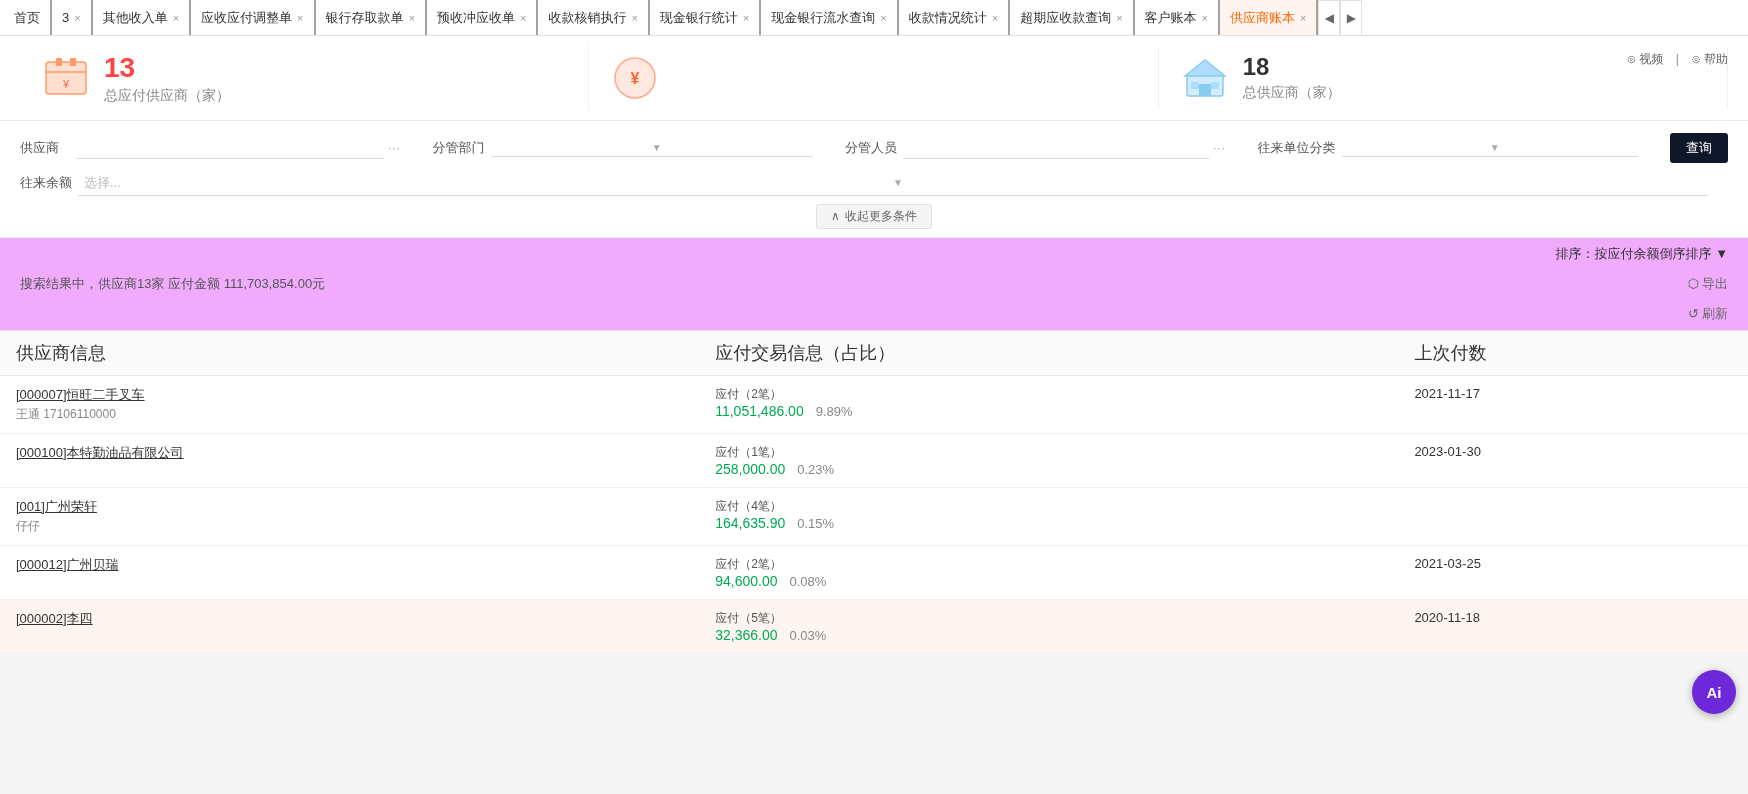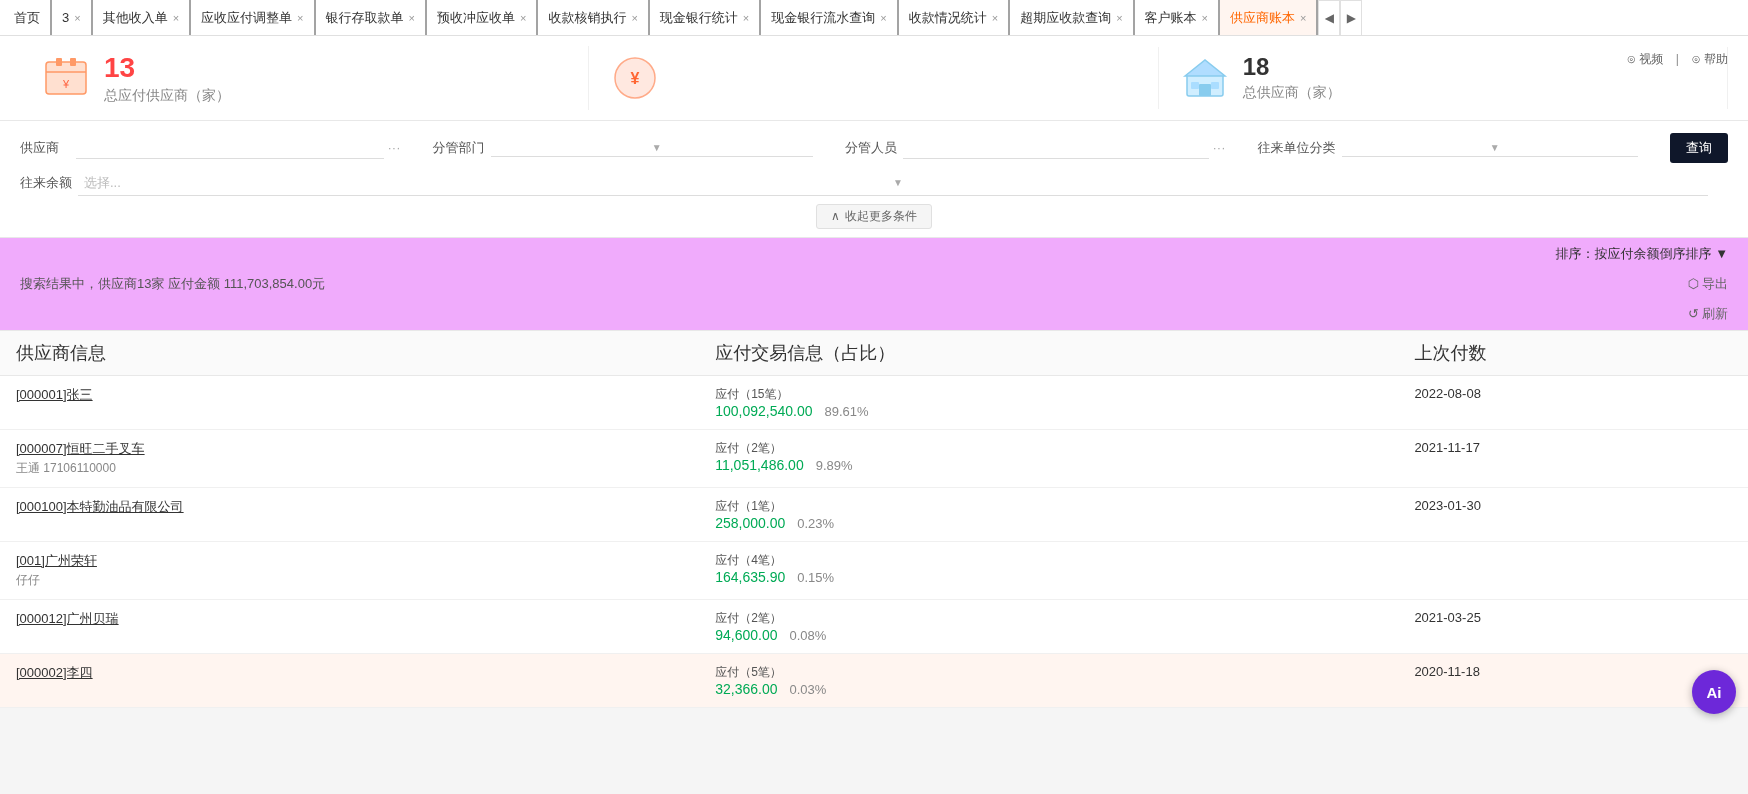--- a/index.html
+++ b/index.html
@@ -429,28 +429,20 @@
 <div class="table-wrapper">
   <table class="data-table">
     <thead>
       <tr>
         <th style="width:40%">供应商信息</th>
         <th style="width:40%">应付交易信息（占比）</th>
         <th style="width:20%">上次付数</th>
       </tr>
     </thead>
     <tbody id="table-body">
-    <tr>
-          <td><a class="supplier-link">[000001]张三</a></td>
-          <td>
-            <div><span class="tx-label">应付</span><span class="tx-count">（15笔）</span></div>
-            <div><span class="amount-green">100,092,540.00</span><span class="percent">89.61%</span></div>
-          </td>
-          <td>2022-08-08</td>
-        </tr>
         <tr>
           <td><a class="supplier-link">[000007]恒旺二手叉车</a><div class="supplier-sub">王通  17106110000</div></td>
           <td>
             <div><span class="tx-label">应付</span><span class="tx-count">（2笔）</span></div>
             <div><span class="amount-green">11,051,486.00</span><span class="percent">9.89%</span></div>
           </td>
           <td>2021-11-17</td>
         </tr>
         <tr>
           <td><a class="supplier-link">[000100]本特勤油品有限公司</a></td>

